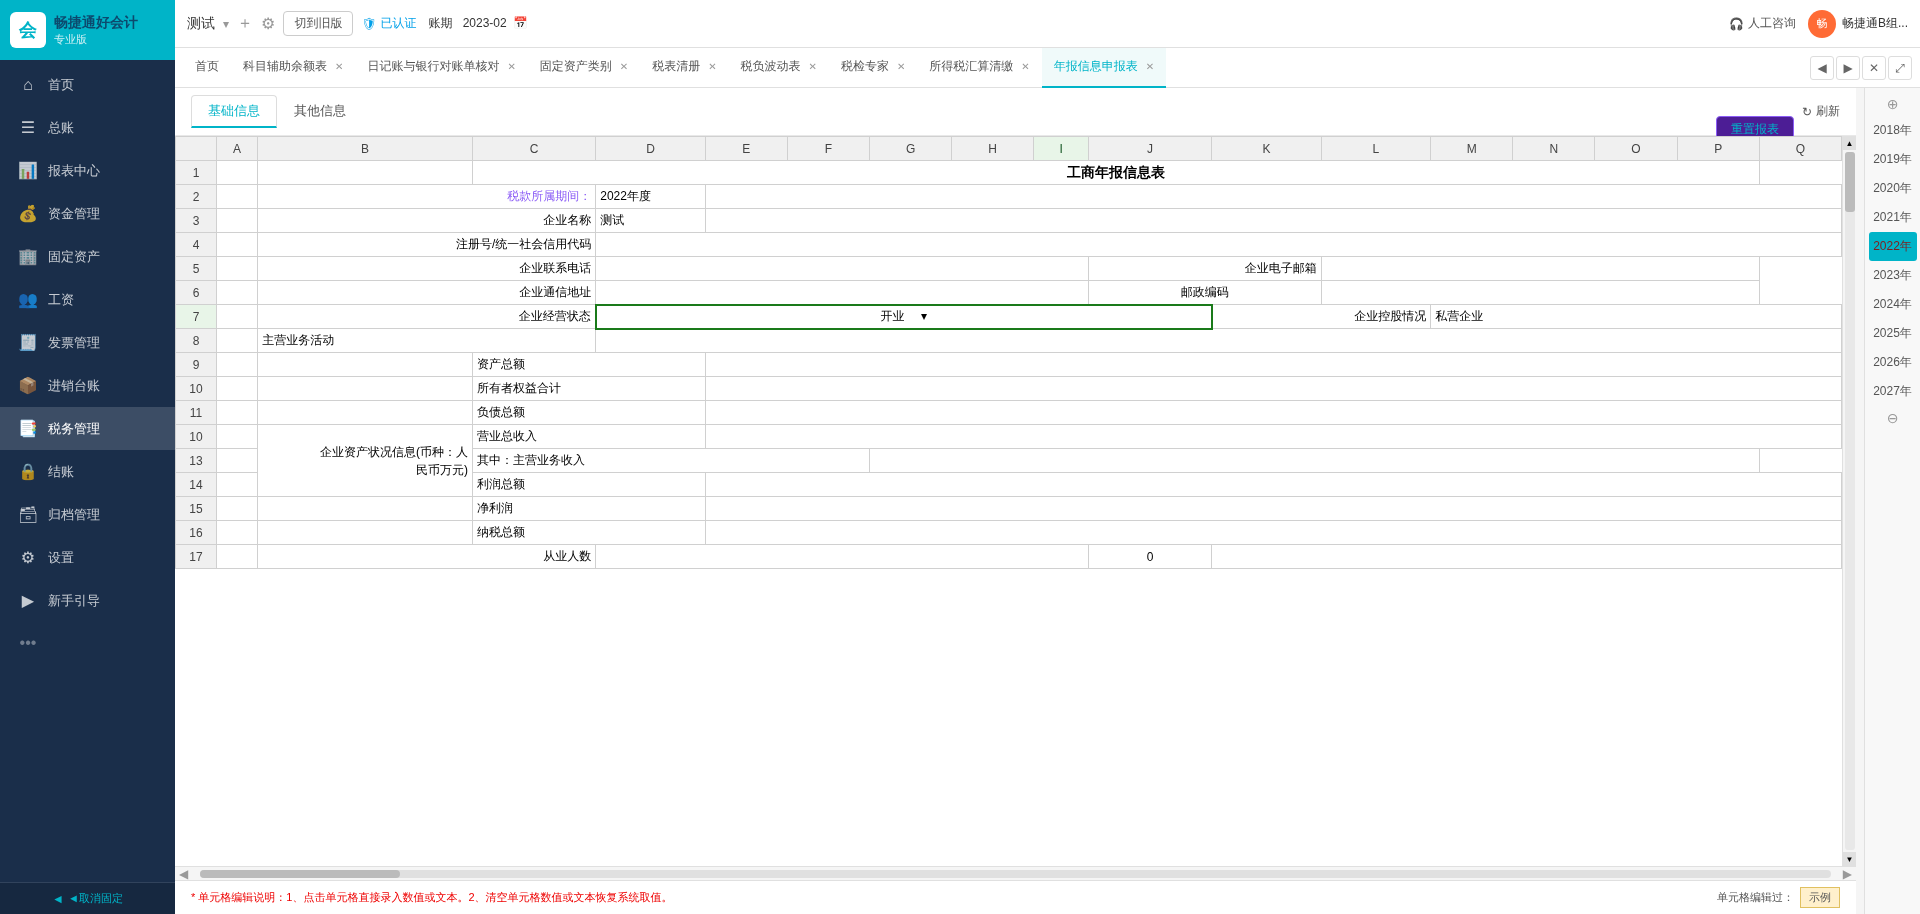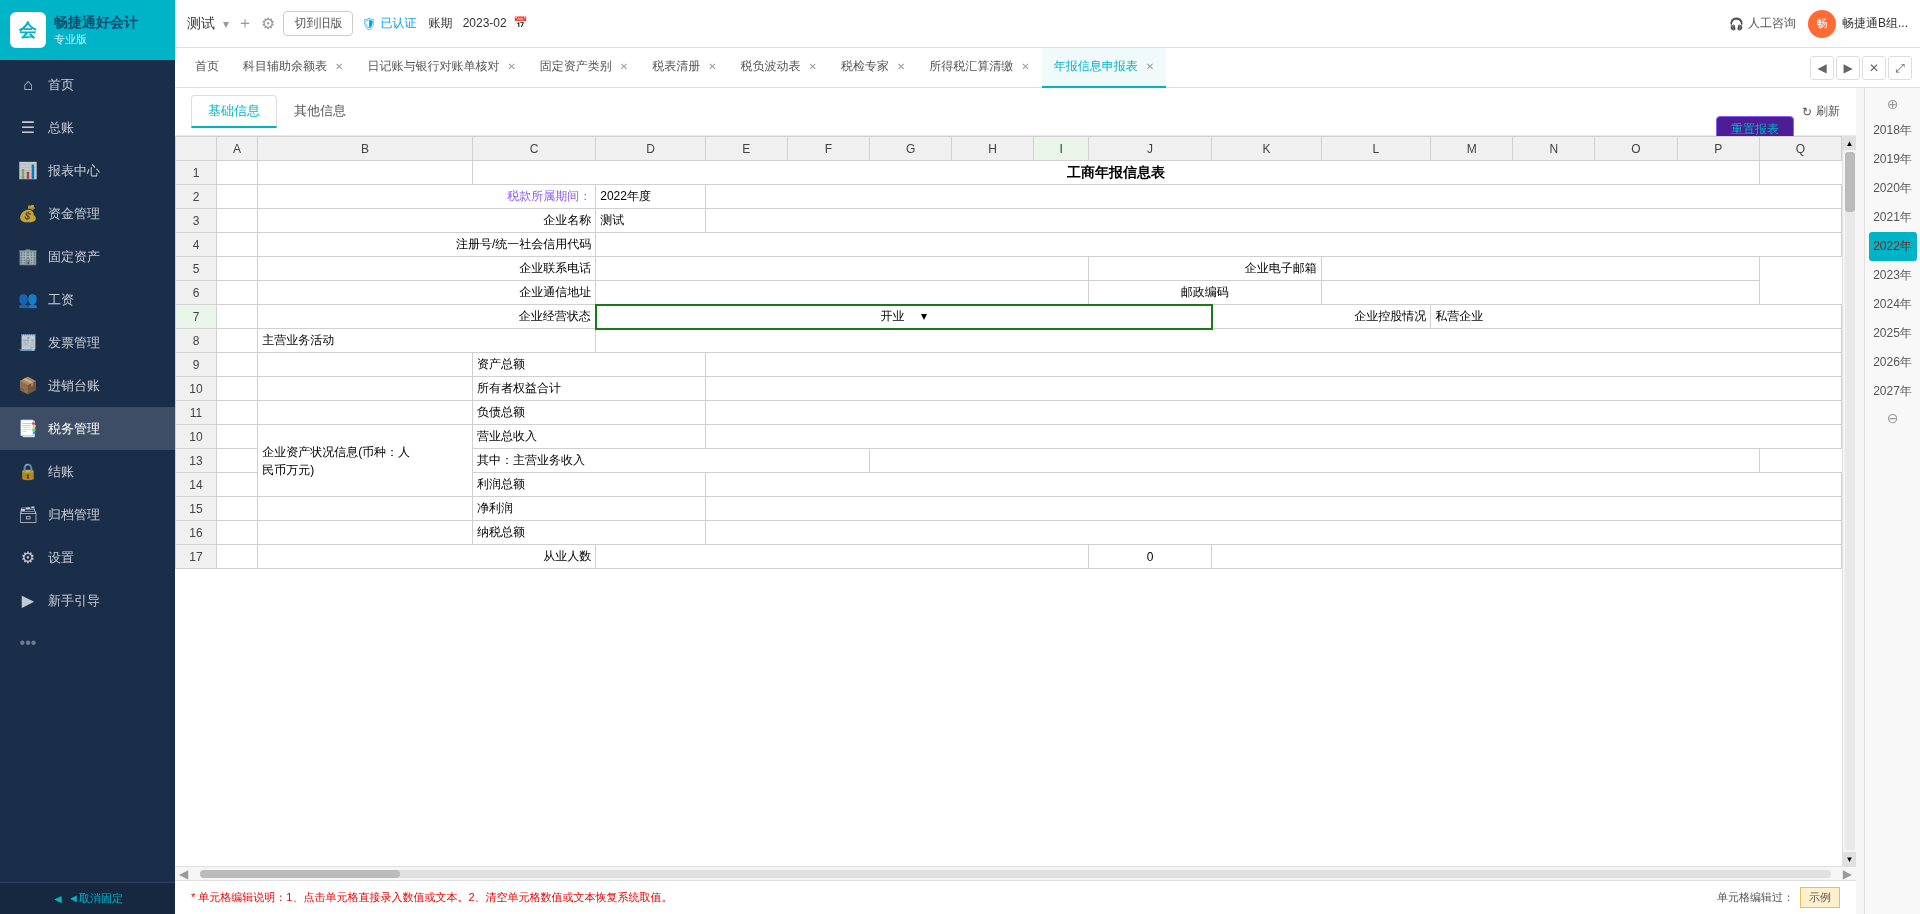--- a/index.html
+++ b/index.html
@@ -501,21 +501,21 @@
                   <td class="row-header">11</td>
                   <td></td>
                   <td></td>
                   <td colspan="2">负债总额</td>
                   <td colspan="13"></td>
                 </tr>
 
                 <tr>
                   <td class="row-header">10</td>
                   <td></td>
-                  <td rowspan="3" style="text-align:left; vertical-align:middle; line-height:1.5;">企业资产状况信息(币种：人<br>民币万元)</td>
+                  <td rowspan="3" style="text-align:right; vertical-align:middle; line-height:1.5;">企业资产状况信息(币种：人<br>民币万元)</td>
                   <td colspan="2">营业总收入</td>
                   <td colspan="13"></td>
                 </tr>
 
                 <tr>
                   <td class="row-header">13</td>
                   <td></td>
                   <td colspan="4">其中：主营业务收入</td>
                   <td colspan="10"></td>
                 </tr>

